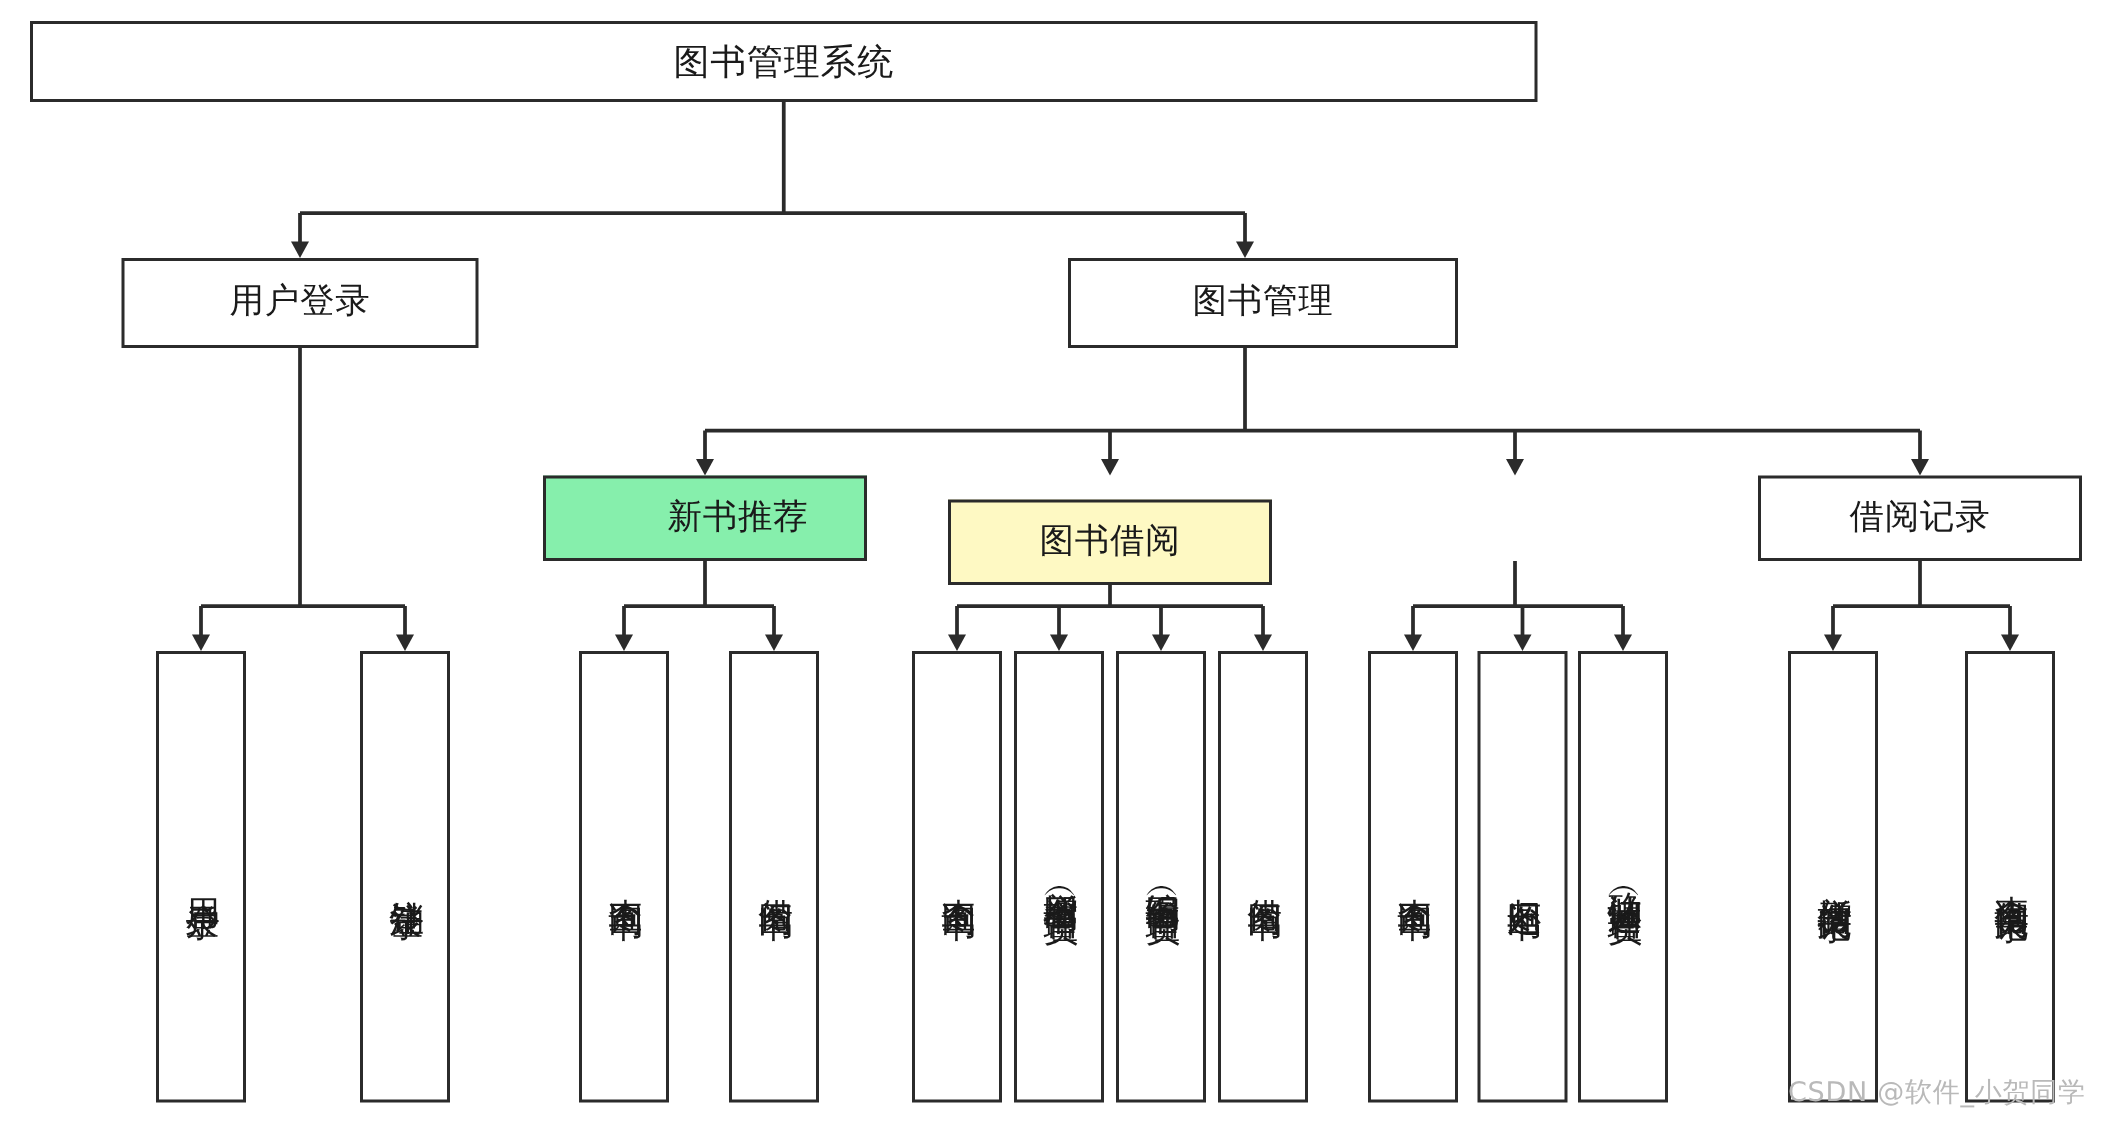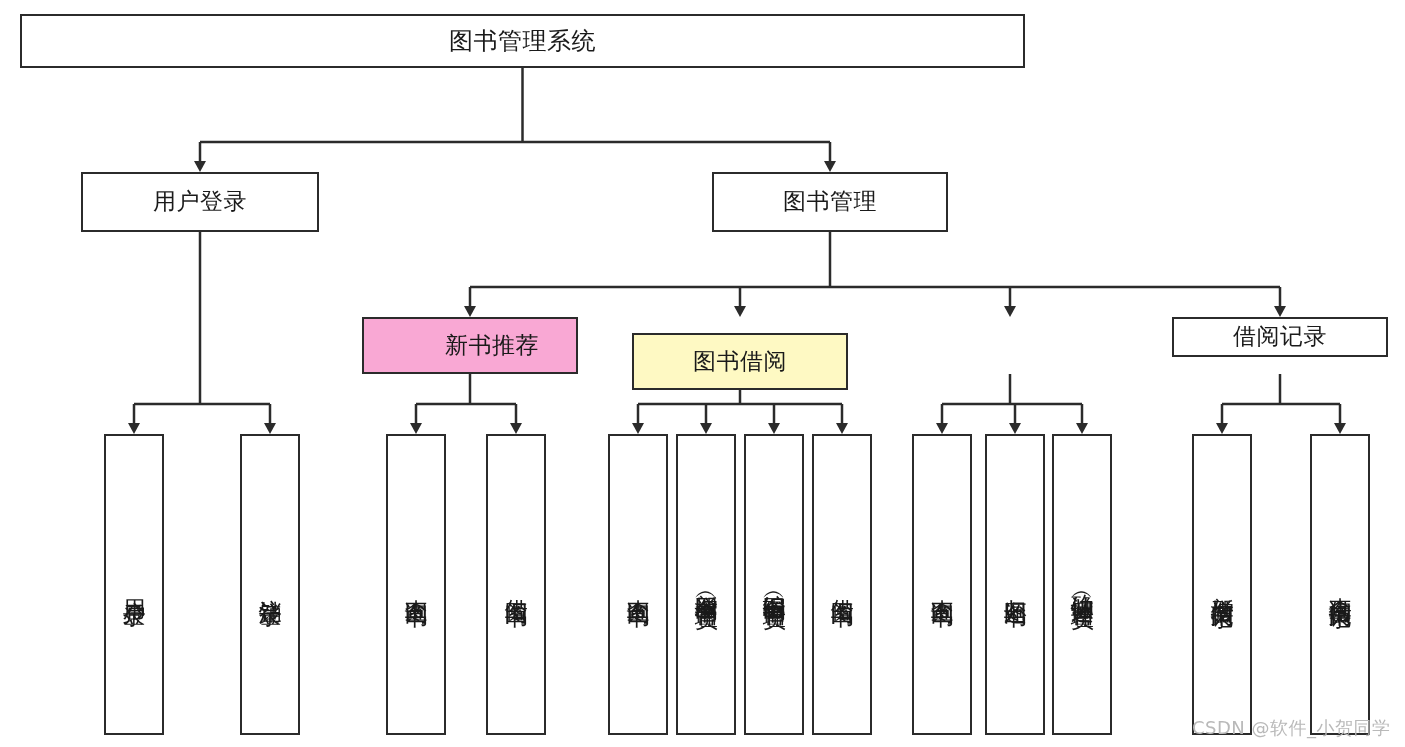--- a/index.html
+++ b/index.html
@@ -140,31 +140,31 @@
       </g>
   </svg>
 
   <div class="node root horizontal" style="left: 20px; top: 14px; width: 1005px; height: 54px; border-color: rgb(43, 43, 43); background: rgb(255, 255, 255);">
     <span class="node-label" style="color: rgb(26, 26, 26);">图书管理系统</span>
   </div>
 
   <div class="node horizontal" style="left: 81px; top: 172px; width: 238px; height: 60px; border-color: rgb(43, 43, 43); background: rgb(255, 255, 255);">
     <span class="node-label" style="color: rgb(26, 26, 26);">用户登录</span>
   </div>
-  <div class="node horizontal" style="left: 712px; top: 172px; width: 236px; height: 60px; border-color: rgb(43, 43, 43); background: rgb(255, 255, 255);">
+  <div class="node horizontal" style="left: 712px; top: 172px; width: 260px; height: 60px; border-color: rgb(43, 43, 43); background: rgb(255, 255, 255);">
     <span class="node-label" style="color: rgb(26, 26, 26);">图书管理</span>
   </div>
 
-  <div class="node horizontal" style="left: 362px; top: 317px; width: 216px; height: 57px; border-color: rgb(43, 43, 43); background: #f9a8d4; padding-left: 44px;">
+  <div class="node horizontal" style="left: 362px; top: 317px; width: 216px; height: 57px; border-color: rgb(43, 43, 43); background: #86efac; padding-left: 44px;">
     <span class="node-label" style="color: rgb(26, 26, 26);">新书推荐</span>
   </div>
   <div class="node horizontal" style="left: 632px; top: 333px; width: 216px; height: 57px; border-color: rgb(43, 43, 43); background: #fef9c3;">
     <span class="node-label" style="color: rgb(26, 26, 26);">图书借阅</span>
   </div>
-  <div class="node horizontal" style="left: 1172px; top: 317px; width: 216px; height: 40px; border-color: rgb(43, 43, 43); background: rgb(255, 255, 255);">
+  <div class="node horizontal" style="left: 1172px; top: 317px; width: 216px; height: 57px; border-color: rgb(43, 43, 43); background: rgb(255, 255, 255);">
     <span class="node-label" style="color: rgb(26, 26, 26);">借阅记录</span>
   </div>
 
   <div class="node vertical" style="left: 104px; top: 434px; width: 60px; height: 301px; border-color: rgb(43, 43, 43); background: rgb(255, 255, 255);">
     <span class="node-label" style="color: rgb(26, 26, 26);">用户登录</span>
   </div>
   <div class="node vertical" style="left: 240px; top: 434px; width: 60px; height: 301px; border-color: rgb(43, 43, 43); background: rgb(255, 255, 255);">
     <span class="node-label" style="color: rgb(26, 26, 26);">注销登录</span>
   </div>
   <div class="node vertical" style="left: 386px; top: 434px; width: 60px; height: 301px; border-color: rgb(43, 43, 43); background: rgb(255, 255, 255);">

